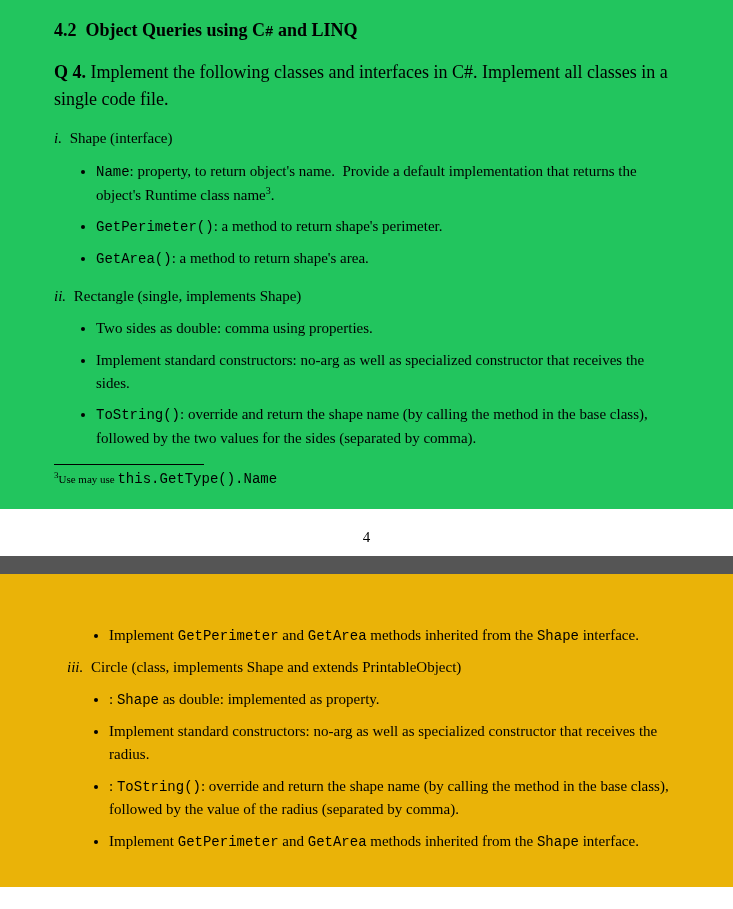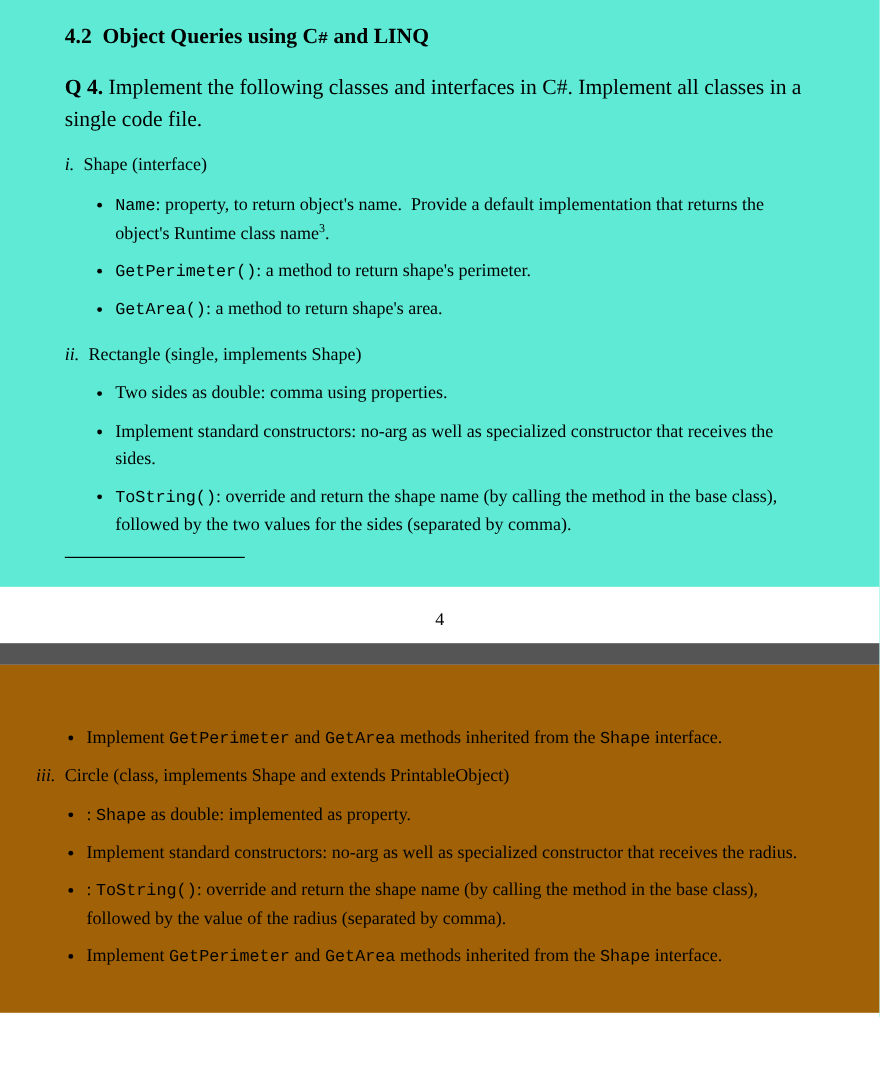--- a/index.html
+++ b/index.html
@@ -13,21 +13,21 @@
       font-family: 'Times New Roman', Times, serif;
       font-size: 15px;
       color: #000000;
       width: 733px;
       min-height: 909px;
       overflow-x: hidden;
     }
 
     .page-top {
       padding: 20px 54px 20px 54px;
-      background: #5eead4;
+      background: #22c55e;
     }
 
     .section-title {
       font-size: 18px;
       font-weight: bold;
       margin-bottom: 18px;
       font-family: 'Times New Roman', Times, serif;
     }
 
     .section-title .mono {
@@ -95,22 +95,22 @@
       font-size: 15px;
     }
 
     .page-break-bar {
       background: #555555;
       height: 18px;
       width: 100%;
     }
 
     .page-bottom {
-      padding: 20px 54px 20px 30px;
-      background: #a16207;
+      padding: 20px 54px 20px 67px;
+      background: #eab308;
     }
 
     sup {
       font-size: 10px;
       vertical-align: super;
     }
   </style>
 </head>
 <body>
 
@@ -152,20 +152,23 @@
           Implement standard constructors: no-arg as well as specialized constructor that receives the sides.
         </li>
         <li>
           <span class="mono">ToString()</span>: override and return the shape name (by calling the method in the base class), followed by the two values for the sides (separated by comma).
         </li>
       </ul>
     </li>
   </ol>
 
   <hr class="footnote-divider">
+  <div class="footnote">
+    <sup>3</sup><span>Use may use <span class="mono">this.GetType().Name</span></span>
+  </div>
 </div>
 
 <div class="page-number-section">
   <span>4</span>
 </div>
 
 <div class="page-break-bar"></div>
 
 <div class="page-bottom">
   <ul class="inner-list" style="margin-top: 30px;">

